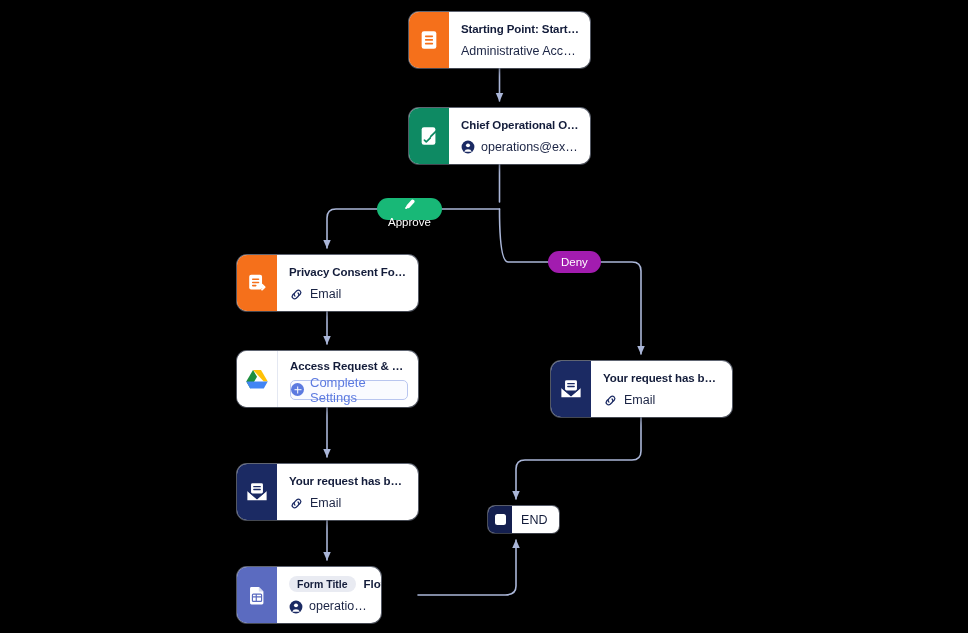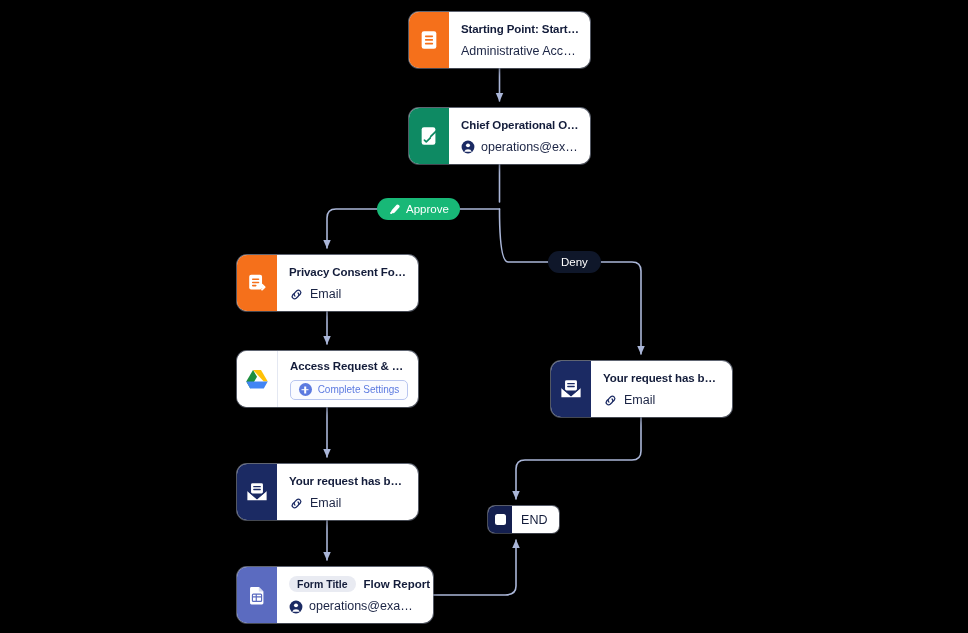--- a/index.html
+++ b/index.html
@@ -89,21 +89,21 @@
   .ic-navy   { background: #1b2a63; }
   .ic-white  { background: #ffffff; border-right: 1px solid #e4e8f2; }
   .ic-peri   { background: #5b6bc0; }
 
   
   #node-start      { left: 409px; top: 12px;  width: 181px; height: 56px; }
   #node-approval   { left: 409px; top: 108px; width: 181px; height: 56px; }
   #node-privacy    { left: 237px; top: 255px; width: 181px; height: 56px; }
   #node-drive      { left: 237px; top: 351px; width: 181px; height: 56px; }
   #node-approved   { left: 237px; top: 464px; width: 181px; height: 56px; }
-  #node-form       { left: 237px; top: 567px; width: 196px; height: 56px; }
+  #node-form       { left: 237px; top: 567px; width: 144px; height: 56px; }
   #node-denied     { left: 551px; top: 361px; width: 181px; height: 56px; }
 
   
   #node-end {
     position: absolute;
     left: 488px;
     top: 506px;
     height: 27px;
     display: flex;
     align-items: stretch;
@@ -145,41 +145,42 @@
     padding: 0 11px;
     border-radius: 11px;
     font-size: 11.5px;
     color: #ffffff;
     white-space: nowrap;
   }
   #badge-approve {
     left: 377px;
     top: 198px;
     background: #18b877;
+    flex-direction: column;
   }
   #badge-deny {
     left: 548px;
     top: 251px;
-    background: #0f172a;
+    background: #a21caf;
     padding: 0 13px;
     align-items: center;
   }
 
   
   .cs-button {
     display: flex;
     align-items: center;
     justify-content: center;
     gap: 6px;
     margin-top: 6px;
     height: 20px;
     border: 1px solid #b9c6ef;
     border-radius: 5px;
     background: #fafbff;
-    font-size: 10px;
+    font-size: 13px;
     color: #5c7ae0;
     box-sizing: border-box;
   }
   .cs-plus {
     width: 13px;
     height: 13px;
     border-radius: 50%;
     background: #5c7ae0;
     position: relative;
     flex: 0 0 13px;

